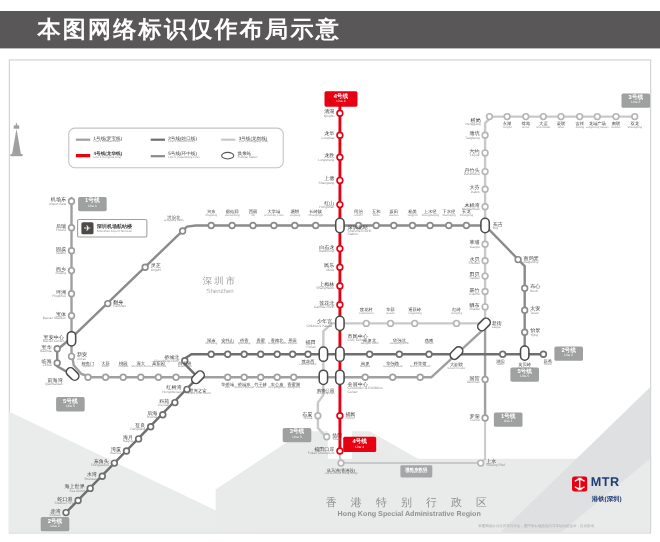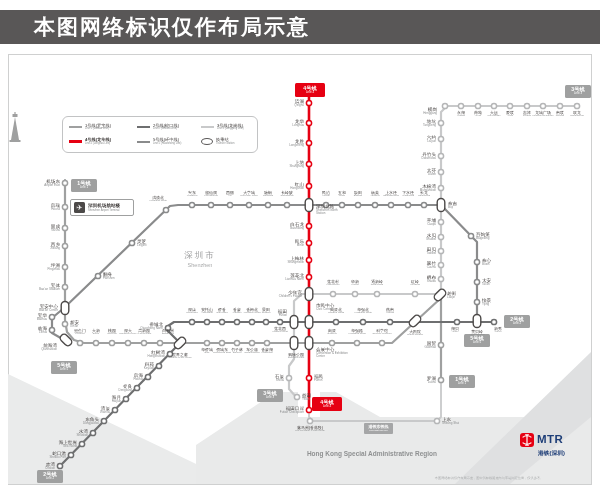--- a/index.html
+++ b/index.html
@@ -784,20 +784,21 @@
       <div class="en">Shenzhen Airport Terminal</div>
     </span>
   </div>
 
   <div class="city">
     <div class="cn">深圳市</div>
     <div class="en">Shenzhen</div>
   </div>
 
   <div class="hk">
+    <div class="cn">香 港 特 别 行 政 区</div>
     <div class="en">Hong Kong Special Administrative Region</div>
   </div>
 
   <div class="erbox">
     <div class="c1">港铁东铁线</div>
     <div class="c2">MTR East Rail Line</div>
   </div>
 
   <div class="disc">本图网络标识仅作布局示意，图中所标线路走向与车站间距位置，仅供参考。</div>
 

